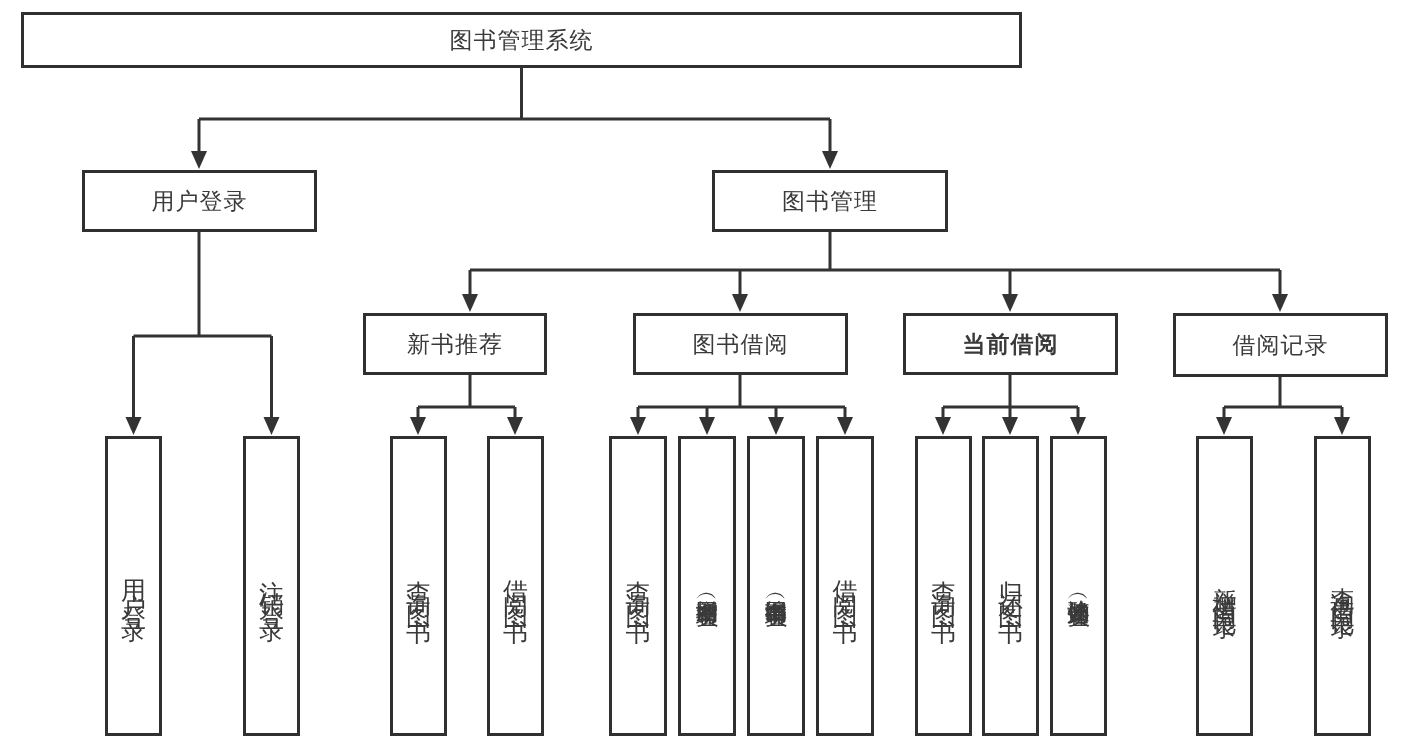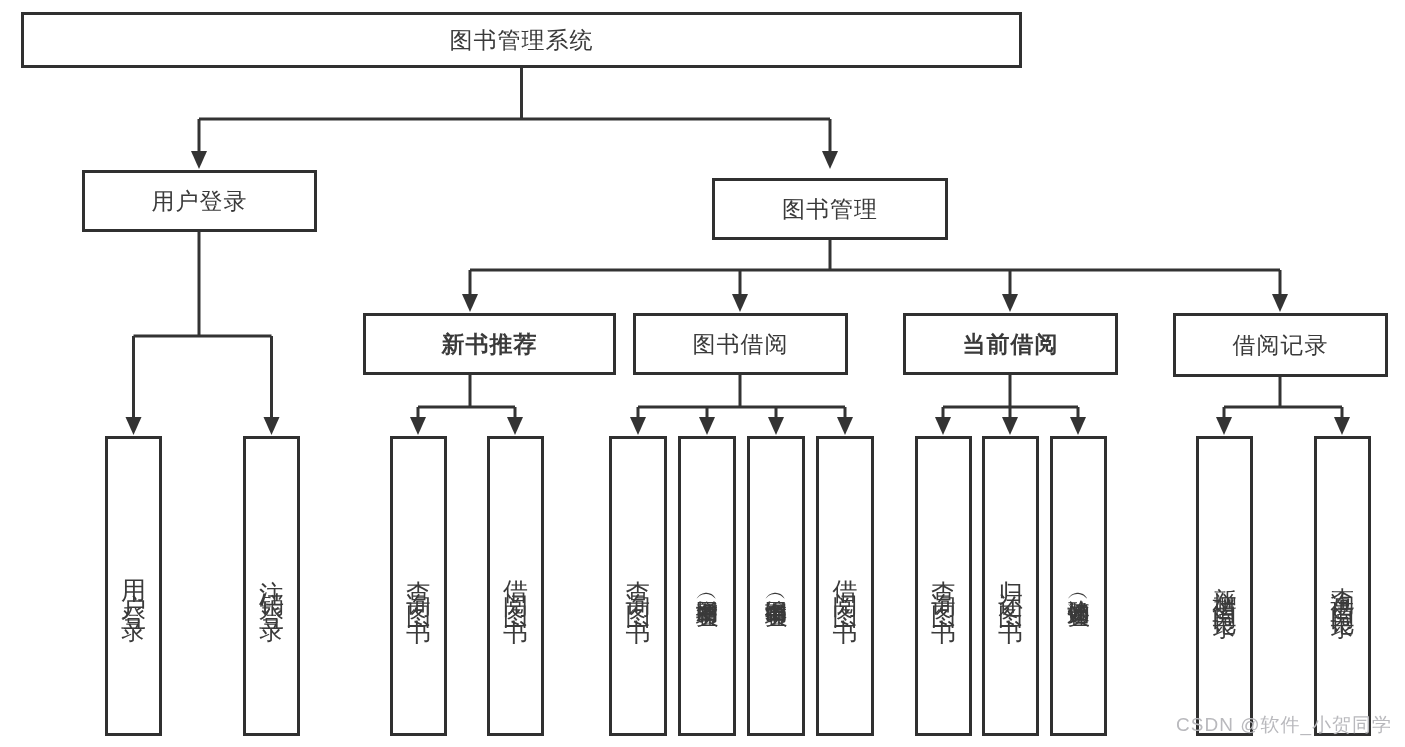--- a/index.html
+++ b/index.html
@@ -128,25 +128,25 @@
     </g>
   </svg>
 
   <div class="node h" style="left:21px; top:12px; width:1001px; height:56px;">
     <span class="label">图书管理系统</span>
   </div>
 
   <div class="node h" style="left:82px; top:170px; width:235px; height:62px;">
     <span class="label">用户登录</span>
   </div>
-  <div class="node h" style="left:712px; top:170px; width:236px; height:62px;margin-top:8px;">
+  <div class="node h" style="left:712px; top:170px; width:236px; height:62px;">
     <span class="label">图书管理</span>
   </div>
 
-  <div class="node h" style="left:363px; top:313px; width:253px; height:62px;font-weight:bold;">
+  <div class="node h" style="left:363px; top:313px; width:184px; height:62px;">
     <span class="label">新书推荐</span>
   </div>
   <div class="node h" style="left:633px; top:313px; width:215px; height:62px;">
     <span class="label">图书借阅</span>
   </div>
   <div class="node h" style="left:903px; top:313px; width:215px; height:62px;font-weight:bold;">
     <span class="label">当前借阅</span>
   </div>
   <div class="node h" style="left:1173px; top:313px; width:215px; height:64px;">
     <span class="label">借阅记录</span>
@@ -189,15 +189,14 @@
     <span class="label">确认归还（管理员）</span>
   </div>
 
   <div class="node v v6" style="left:1196px; top:436px; width:57px; height:300px;">
     <span class="label">新增借阅记录</span>
   </div>
   <div class="node v v6" style="left:1314px; top:436px; width:57px; height:300px;">
     <span class="label">查询借阅记录</span>
   </div>
 
-  <div id="watermark">CSDN @软件_小贺同学</div>
 
 </div>
 
 </body></html>

